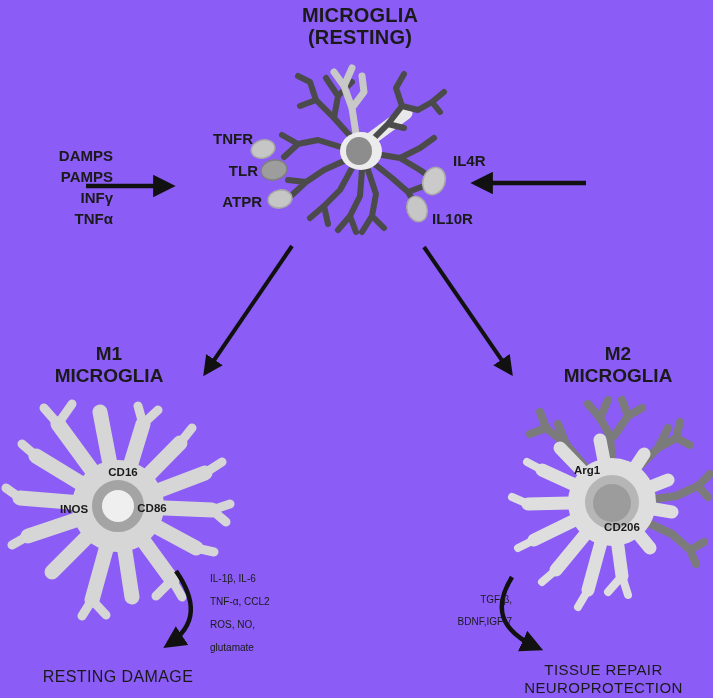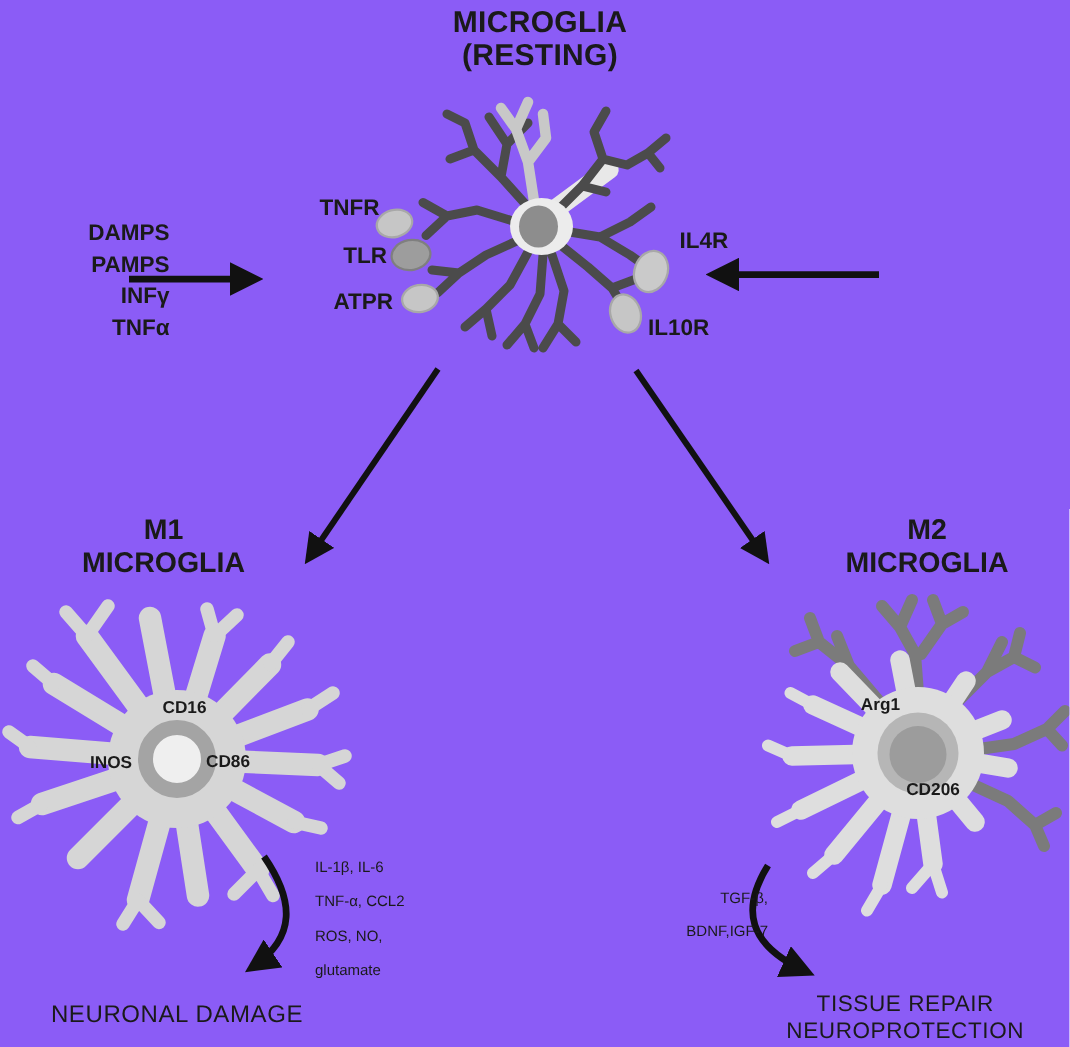--- a/index.html
+++ b/index.html
@@ -127,21 +127,21 @@
   <div class="abs mark" style="left:565px;top:464px;width:44px;">Arg1</div>
   <div class="abs mark" style="left:594px;top:521px;width:56px;">CD206</div>
 
   <div class="abs out" style="left:210px;top:567px;width:134px;text-align:left;">
     <div>IL-1β, IL-6</div>
     <div>TNF-α, CCL2</div>
     <div>ROS, NO,</div>
     <div>glutamate</div>
   </div>
 
-  <div class="abs outcome" style="left:20px;top:668px;width:196px;">NEURONAL DAMAGE</div>
+  <div class="abs outcome" style="left:20px;top:668px;width:196px;">RESTING DAMAGE</div>
 
   <div class="abs out" style="left:396px;top:589px;width:116px;text-align:right;line-height:22px;">
     <div>TGF-β,</div>
     <div>BDNF,IGF-7</div>
   </div>
 
   <div class="abs outcome" style="left:494px;top:661px;width:219px;font-size:15px;">
     <div>TISSUE REPAIR</div>
     <div>NEUROPROTECTION</div>
   </div>

